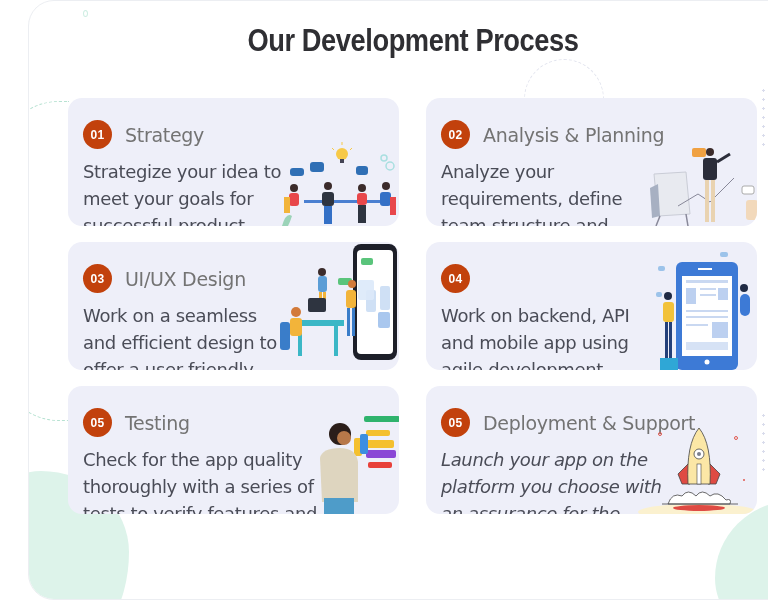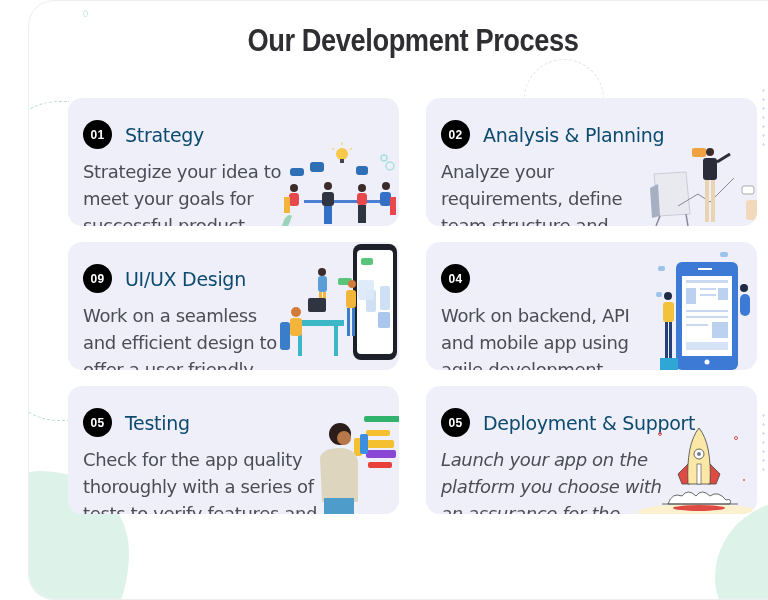--- a/index.html
+++ b/index.html
@@ -40,25 +40,25 @@
     font-family: "Liberation Sans", sans-serif; font-weight: 700; font-size: 31px;
     color: #2f2f33; letter-spacing: -0.5px; transform: scaleX(0.88);
   }
 
   .card {
     position: absolute; width: 331px; height: 128px;
     background: #eeeff9; border-radius: 14px; overflow: hidden;
   }
   .card-head { position: absolute; left: 15px; top: 22px; display: flex; align-items: center; }
   .badge {
-    width: 29px; height: 29px; border-radius: 50%; background: #000000;
+    width: 29px; height: 29px; border-radius: 50%; background: #c2410c;
     color: #fff; font-weight: 700; font-size: 12px; display: flex;
     align-items: center; justify-content: center; letter-spacing: 0.3px;
   }
-  .card-title { margin-left: 13px; font-size: 19px; color: #0c4a6e; font-family: "DejaVu Sans", sans-serif; font-weight: 400; letter-spacing: -0.3px; }
+  .card-title { margin-left: 13px; font-size: 19px; color: #737373; font-family: "DejaVu Sans", sans-serif; font-weight: 400; letter-spacing: -0.3px; }
   .card-desc {
     position: absolute; left: 15px; top: 60px; width: 210px;
     font-family: "DejaVu Sans", sans-serif; font-size: 18px; line-height: 27px; color: #4a4c57;
     letter-spacing: -0.35px;
   }
   .illus { position: absolute; }
 </style>
 </head>
 <body>
 
@@ -127,21 +127,21 @@
       <line x1="69" y1="18" x2="82" y2="10" stroke="#2b2d3a" stroke-width="3"></line>
       <rect x="57" y="36" width="4" height="42" fill="#e9d3b1"></rect>
       <rect x="63" y="36" width="4" height="42" fill="#e9d3b1"></rect>
       <rect x="94" y="42" width="12" height="8" rx="2" fill="#fff" stroke="#aaa"></rect>
       <rect x="98" y="56" width="12" height="20" rx="3" fill="#f2d9bb"></rect>
     </svg>
   </div>
 
   <div class="card" style="left:39px; top:241px;">
     <div class="card-head">
-      <div class="badge">09</div>
+      <div class="badge">03</div>
       <div class="card-title">UI/UX Design</div>
     </div>
     <div class="card-desc">Work on a seamless and efficient design to offer a user friendly design</div>
     <svg class="illus" style="left:200px; top:0px;" width="131" height="128" viewBox="0 0 131 128">
       <rect x="85" y="2" width="44" height="116" rx="8" fill="#1d1f29"></rect>
       <rect x="89" y="8" width="36" height="104" rx="4" fill="#ffffff"></rect>
       <rect x="93" y="16" width="12" height="7" rx="2" fill="#5ac47b"></rect>
       <rect x="98" y="48" width="10" height="22" rx="2" fill="#cfe0f5"></rect>
       <rect x="112" y="44" width="10" height="24" rx="2" fill="#cfe0f5"></rect>
       <rect x="110" y="70" width="12" height="16" rx="2" fill="#a9c7ee"></rect>

